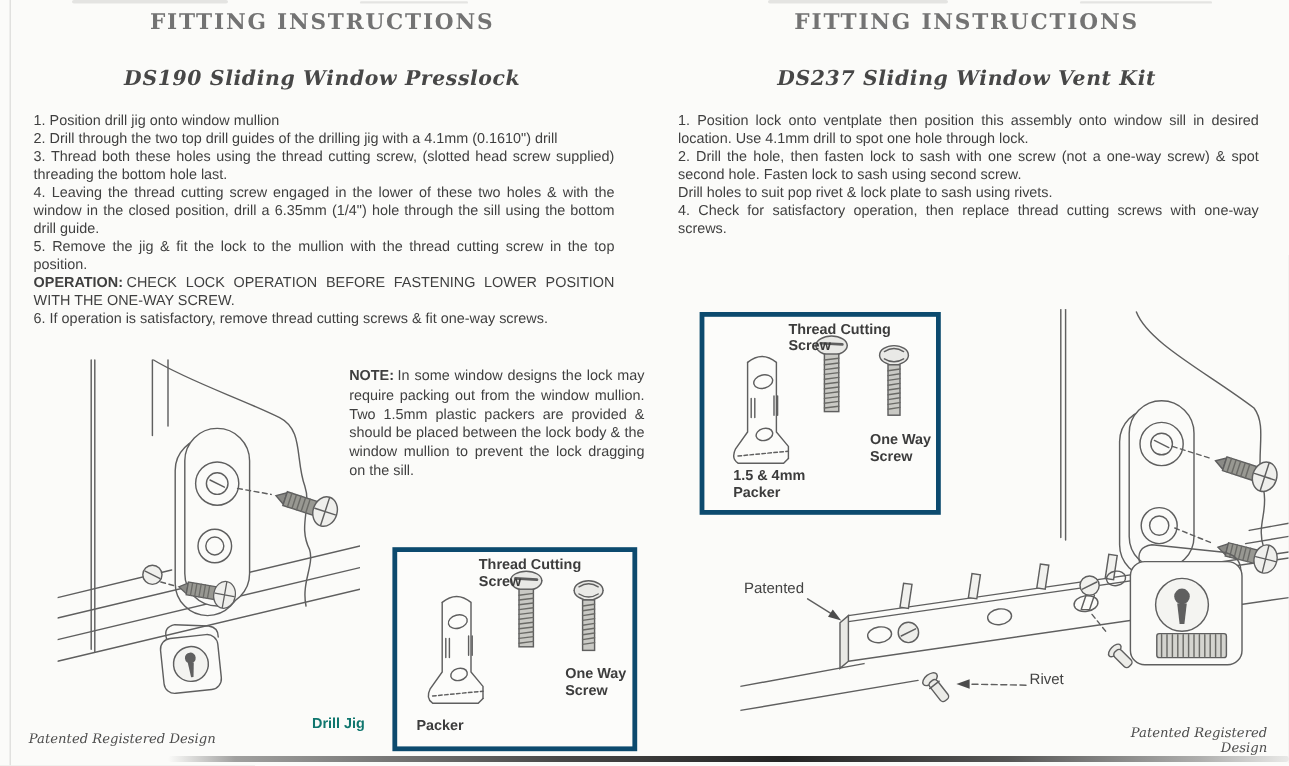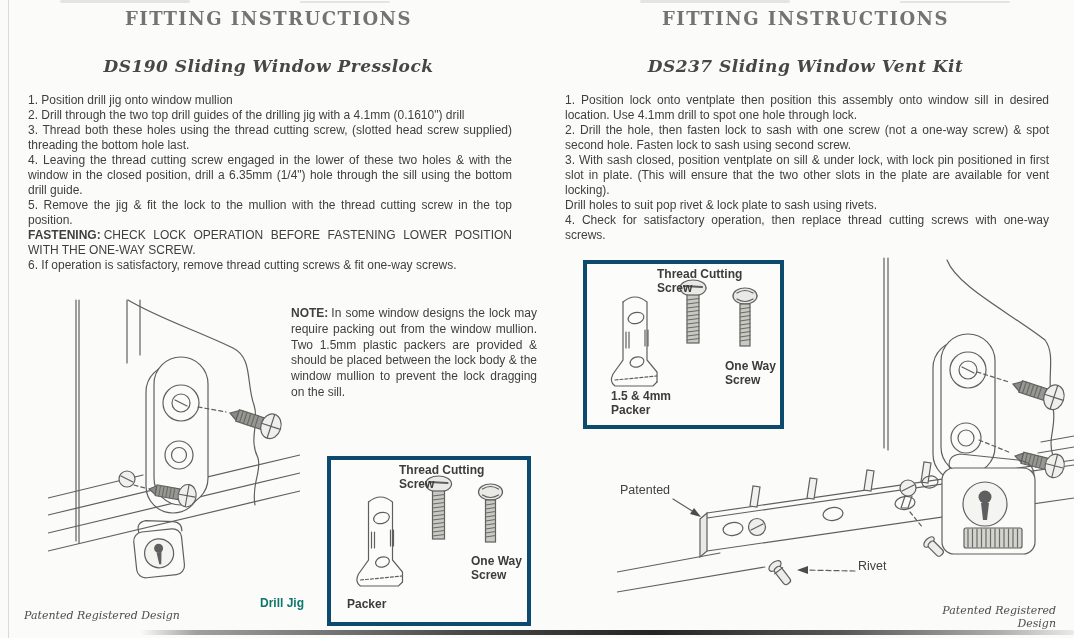--- a/index.html
+++ b/index.html
@@ -41,21 +41,21 @@
   <section class="panel" style="left:0">
     <h1 class="hdr">FITTING INSTRUCTIONS</h1>
     <h2 class="ttl">DS190 Sliding Window Presslock</h2>
 
     <div class="steps">
       <p class="step">1. Position drill jig onto window mullion</p>
       <p class="step">2. Drill through the two top drill guides of the drilling jig with a 4.1mm (0.1610") drill</p>
       <p class="step">3. Thread both these holes using the thread cutting screw, (slotted head screw supplied) threading the bottom hole last.</p>
       <p class="step">4. Leaving the thread cutting screw engaged in the lower of these two holes &amp; with the window in the closed position, drill a 6.35mm (1/4") hole through the sill using the bottom drill guide.</p>
       <p class="step">5. Remove the jig &amp; fit the lock to the mullion with the thread cutting screw in the top position.</p>
-      <p class="step"><span class="bold">FASTENING:</span><span>CHECK LOCK OPERATION BEFORE FASTENING LOWER POSITION WITH THE ONE-WAY SCREW.</span></p>
+      <p class="step"><span class="bold">OPERATION:</span><span>CHECK LOCK OPERATION BEFORE FASTENING LOWER POSITION WITH THE ONE-WAY SCREW.</span></p>
       <p class="step">6. If operation is satisfactory, remove thread cutting screws &amp; fit one-way screws.</p>
     </div>
 
     <svg class="diag" style="left:48px;top:293px" width="252" height="302" viewBox="0 0 252 302">
       <g stroke="#5f5f5f" fill="none" stroke-width="1.2" stroke-linecap="round">
         <path d="M80,7 C110,25 150,38 185,55 C205,65 198,90 206,112 C212,130 200,145 210,165 C214,178 203,192 207,212"></path>
         <line x1="28" y1="7" x2="28" y2="248"></line>
         <line x1="31" y1="7" x2="31" y2="250"></line>
         <line x1="79" y1="7" x2="79" y2="70"></line>
         <line x1="92" y1="7" x2="92" y2="62"></line>
@@ -140,21 +140,20 @@
     <div class="footer" style="left:24px;top:609px">Patented Registered Design</div>
   </section>
 
   <section class="panel" style="left:537px">
     <h1 class="hdr">FITTING INSTRUCTIONS</h1>
     <h2 class="ttl">DS237 Sliding Window Vent Kit</h2>
 
     <div class="steps">
       <p class="step">1. Position lock onto ventplate then position this assembly onto window sill in desired location. Use 4.1mm drill to spot one hole through lock.</p>
       <p class="step">2. Drill the hole, then fasten lock to sash with one screw (not a one-way screw) &amp; spot second hole. Fasten lock to sash using second screw.</p>
-      <p class="step">3. With sash closed, position ventplate on sill &amp; under lock, with lock pin positioned in first slot in plate. (This will ensure that the two other slots in the plate are available for vent locking).</p>
       <p class="step">Drill holes to suit pop rivet &amp; lock plate to sash using rivets.</p>
       <p class="step">4. Check for satisfactory operation, then replace thread cutting screws with one-way screws.</p>
     </div>
 
     <svg class="diag" style="left:80px;top:256px" width="457" height="350" viewBox="0 0 457 350">
       <g stroke="#5f5f5f" fill="none" stroke-width="1.2" stroke-linecap="round">
         <line x1="267" y1="2" x2="267" y2="192"></line>
         <line x1="271" y1="2" x2="271" y2="194"></line>
         <path d="M330,4 C340,30 390,55 428,84 C440,100 428,125 436,152 C440,170 430,182 436,200"></path>
         <line x1="424" y1="186" x2="457" y2="180"></line>

